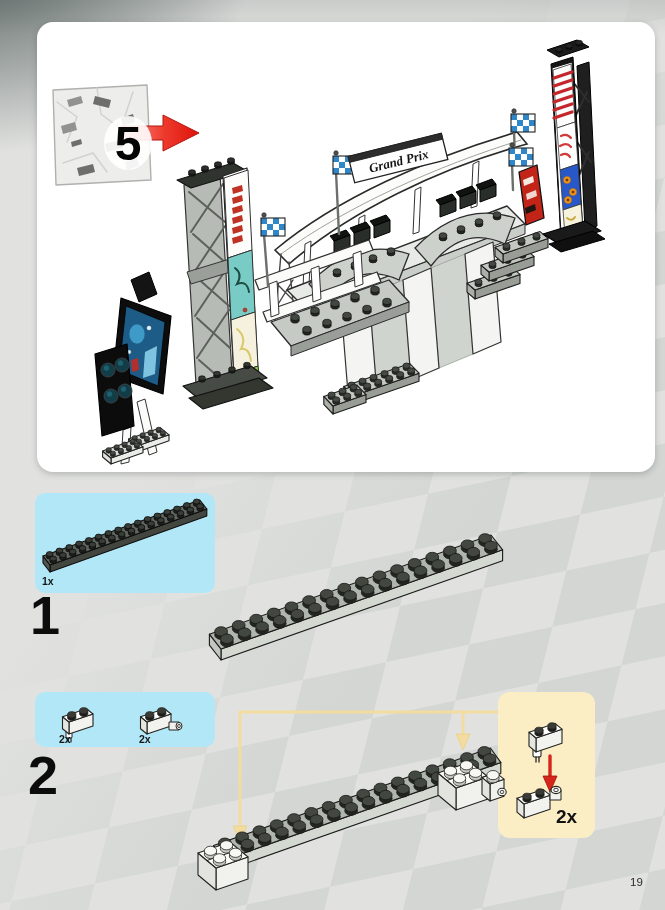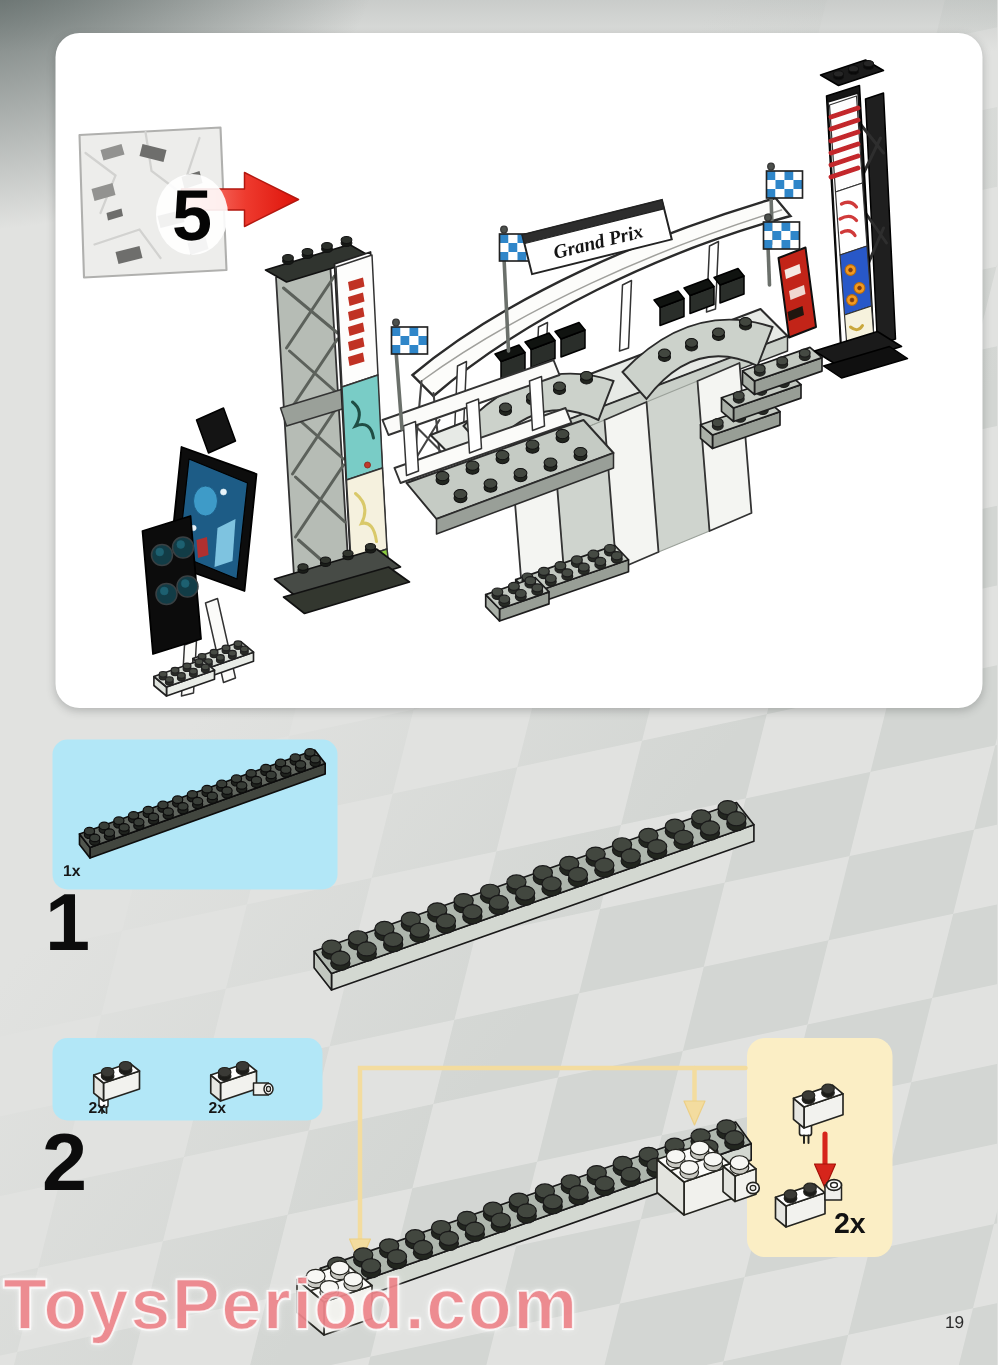--- a/index.html
+++ b/index.html
@@ -5,21 +5,21 @@
   html,body{margin:0;padding:0;background:#e1e2e0;}
   #pg{position:relative;width:665px;height:910px;overflow:hidden;font-family:"Liberation Sans",sans-serif;background:#e1e2e0;}
   #bgchk{position:absolute;left:0;top:0;z-index:0;}
   #cornershade{position:absolute;left:0;top:0;right:0;bottom:0;z-index:1;pointer-events:none;
     background:
       radial-gradient(420px 300px at -30px -50px, rgba(70,82,80,.95), rgba(70,82,80,0) 68%),
       linear-gradient(180deg, rgba(130,138,136,.25), rgba(130,138,136,0) 34px);}
   #panel{position:absolute;left:37px;top:22px;width:618px;height:450px;background:#ffffff;border-radius:16px;
     box-shadow:0 2px 6px rgba(60,66,64,.28);z-index:2;overflow:hidden;}
   .pbox{position:absolute;background:#b2e7f7;border-radius:10px;z-index:3;}
-  #box1{left:35px;top:493px;width:180px;height:100px;padding-left:10px;}
+  #box1{left:35px;top:493px;width:180px;height:100px;}
   #box2{left:35px;top:692px;width:180px;height:55px;}
   #callout{position:absolute;left:498px;top:692px;width:97px;height:146px;background:#fbeec5;border-radius:12px;z-index:3;}
   .stepnum{position:absolute;font-size:54px;font-weight:bold;color:#0c0c0c;line-height:1;z-index:4;}
   #num1{left:30px;top:588px;}
   #num2{left:28px;top:748px;}
   .lbl{position:absolute;font-size:10.5px;font-weight:bold;color:#161616;z-index:4;}
   #co-count{position:absolute;left:58px;top:114px;font-size:19px;font-weight:bold;color:#121212;z-index:5;}
   .artsvg{position:absolute;z-index:3;}
   #s1m{left:195px;top:527px;}
   #s2m{left:180px;top:690px;}
@@ -764,15 +764,14 @@
         <polygon points="310,94 302,87.4 302,104.4 310,111" fill="#e3e4df" stroke="#24241f" stroke-width="1.1" stroke-linejoin="round"></polygon>
         <polygon points="310,94 324,89.2 316,82.60000000000001 302,87.4" fill="#fdfdfb" stroke="#24241f" stroke-width="1.1" stroke-linejoin="round"></polygon>
         <path d="M302,87.4 L316,82.60000000000001" stroke="#24241f" stroke-width="1" fill="none" stroke-linecap="round"></path>
         <ellipse cx="313" cy="88.3" rx="6.2" ry="4.6" fill="#c9c9c3" stroke="#24241f" stroke-width="0.8"></ellipse>
         <ellipse cx="313" cy="85.1" rx="6.2" ry="4.6" fill="#f7f7f4" stroke="#24241f" stroke-width="0.8"></ellipse>
         <ellipse cx="322" cy="102" rx="4.2" ry="3.8" fill="#ffffff" stroke="#24241f" stroke-width="1.1"></ellipse>
         <ellipse cx="322" cy="102" rx="1.9" ry="1.7" fill="#e8e8e3" stroke="#24241f" stroke-width="0.8"></ellipse>
       </g>
     </svg>
 
-  <div id="watermark">ToysPeriod.com</div>
   <div id="pagenum">19</div>
 </div>
 
 </body></html>

